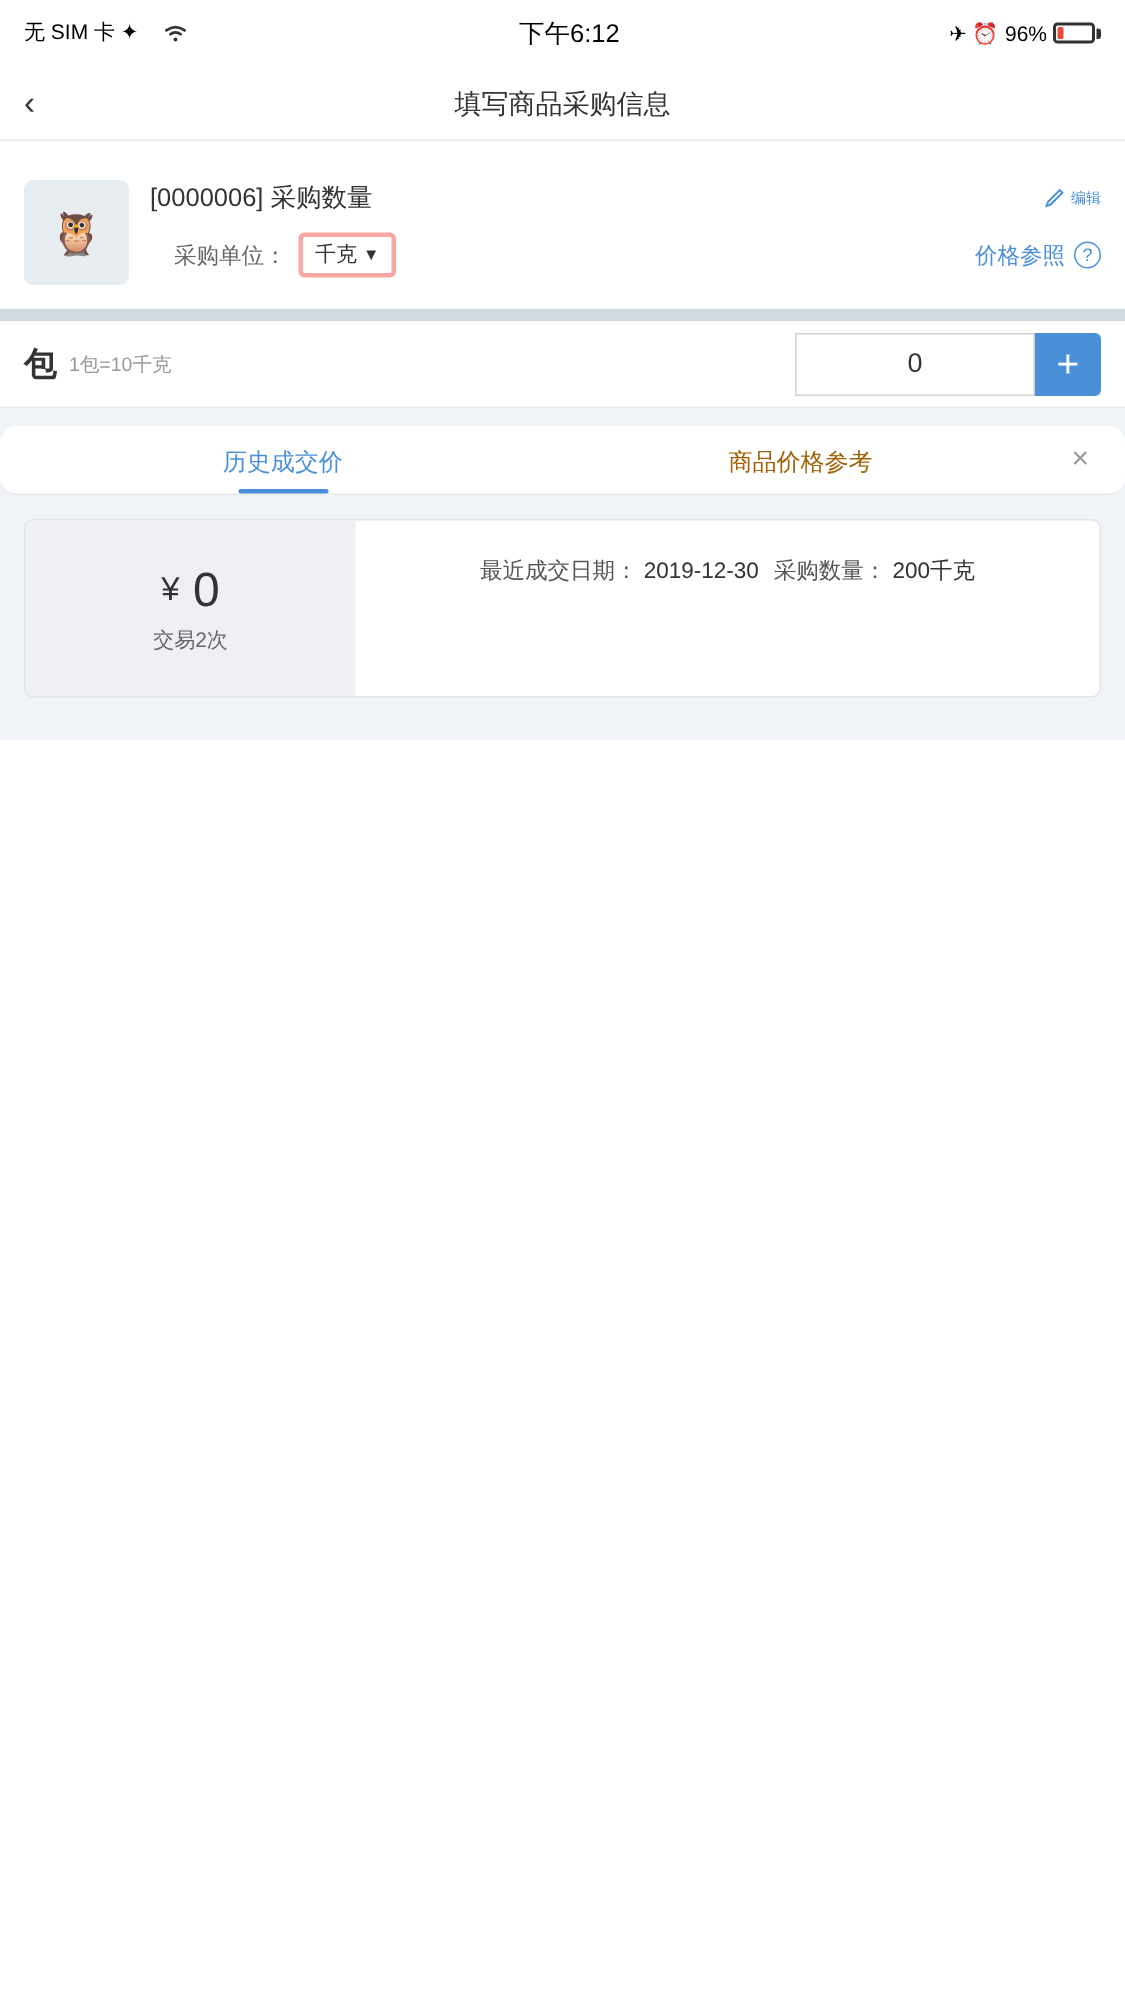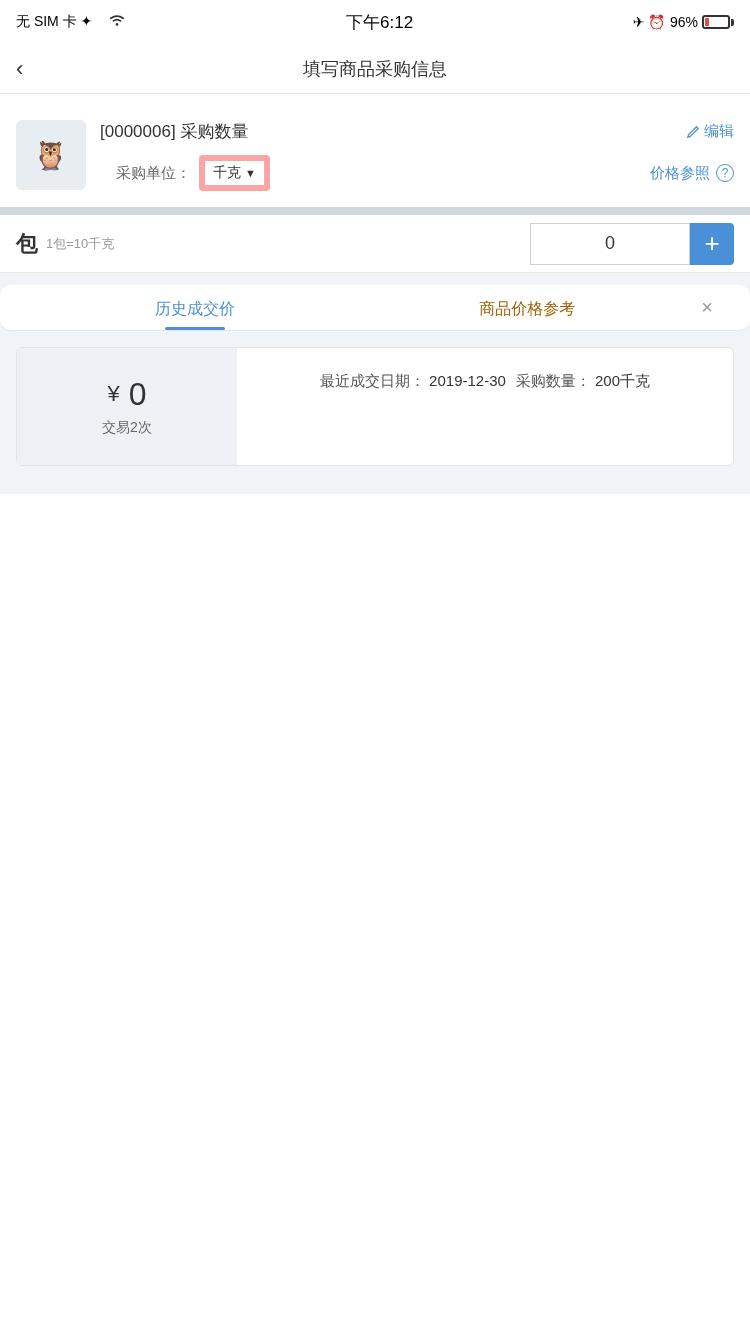--- a/index.html
+++ b/index.html
@@ -18,20 +18,21 @@
       background: #fff;
       display: flex;
       align-items: center;
       justify-content: space-between;
       padding: 0 16px;
       font-size: 15px;
       font-weight: 500;
     }
     .status-left {
       display: flex;
+      align-items: center;
       gap: 16px;
       font-size: 14px;
     }
     .status-center {
       font-size: 17px;
       font-weight: 500;
     }
     .status-right {
       display: flex;
       align-items: center;
@@ -123,41 +124,41 @@
       align-items: center;
       margin-bottom: 12px;
     }
     .product-name {
       font-size: 17px;
       color: #333;
       font-weight: 500;
     }
     .edit-btn {
       color: #4a90d9;
-      font-size: 15px;
+      font-size: 10px;
       display: flex;
       align-items: center;
       gap: 4px;
       cursor: pointer;
     }
     .product-unit-row {
       display: flex;
       justify-content: space-between;
       align-items: center;
     }
     .unit-label {
       font-size: 15px;
       color: #666;
       display: flex;
       align-items: center;
       gap: 8px;
       margin-left: 16px;
     }
     .unit-select {
-      border: 6px solid #fca5a5;
+      border: 3px solid #fca5a5;
       border-radius: 4px;
       padding: 3px 8px;
       font-size: 14px;
       color: #333;
       background: #fff;
       display: flex;
       align-items: center;
       gap: 4px;
     }
     .price-ref {
@@ -232,21 +233,21 @@
 
     
     .tabs-container {
       background: #f0f3f7;
       padding-top: 12px;
     }
     .tabs-header {
       display: flex;
       align-items: center;
       background: #fff;
-      padding: 0 29px;
+      padding: 0 16px;
       border-bottom: 1px solid #e8e8e8;
       position: relative;
       border-radius: 11px;
     }
     .tab-item {
       flex: 1;
       text-align: center;
       padding: 14px 0 10px;
       font-size: 16px;
       color: #a16207;

